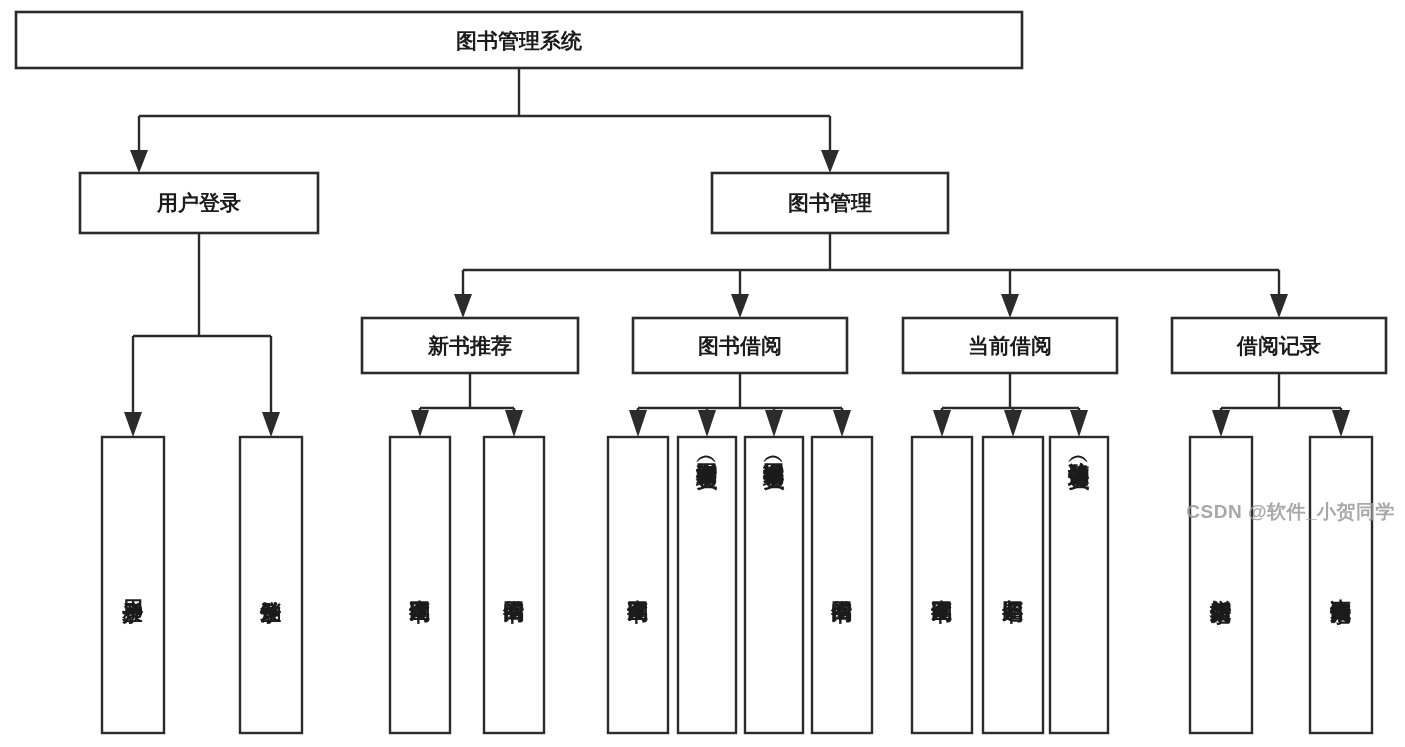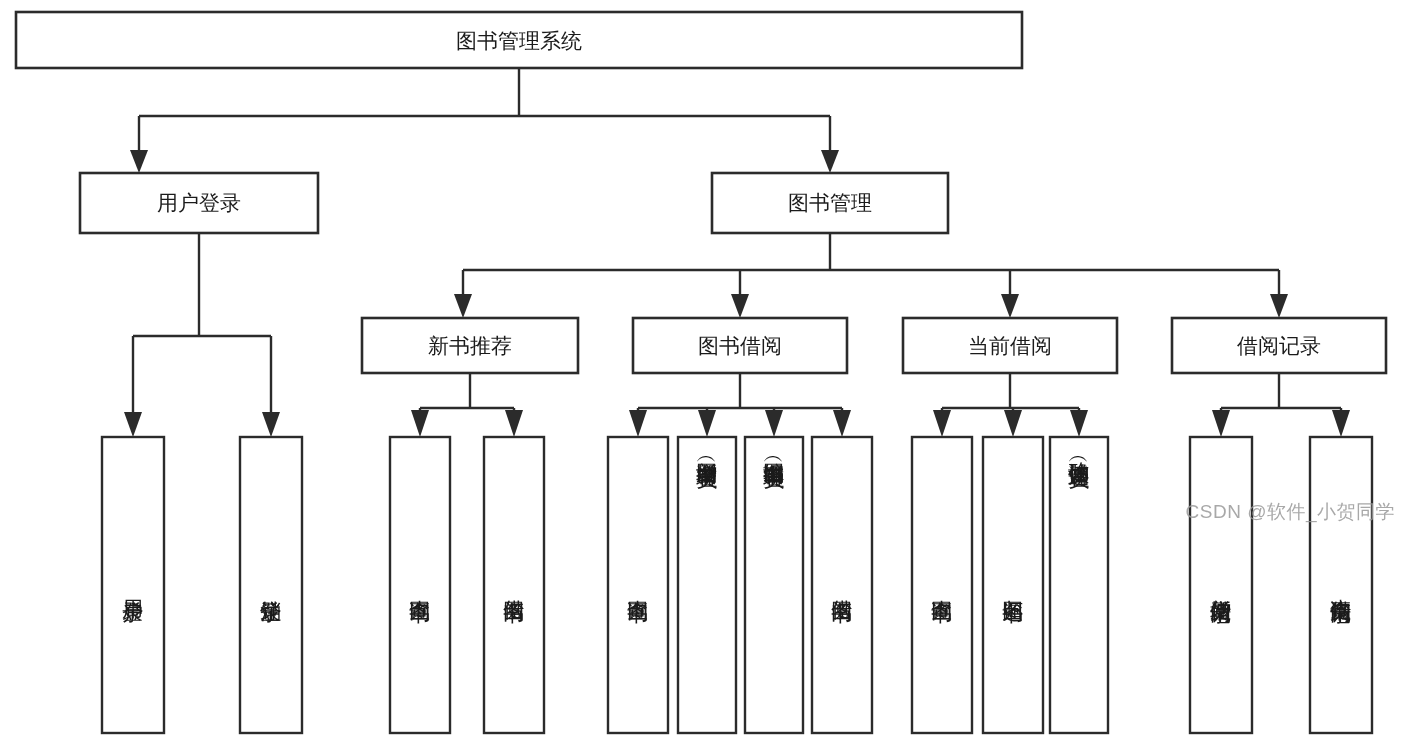--- a/index.html
+++ b/index.html
@@ -12,20 +12,21 @@
     width: 1405px;
     height: 747px;
     font-family: "Liberation Sans", "DejaVu Sans", sans-serif;
     overflow: hidden;
     position: relative;
   }
   #diagram-root {
     position: relative;
     width: 1405px;
     height: 531px;
+    font-weight: bold;
   }
   svg#tree-svg {
     position: absolute;
     top: 0;
     left: 0;
     width: 1405px;
     height: 747px;
     display: block;
   }
   .node-rect {

